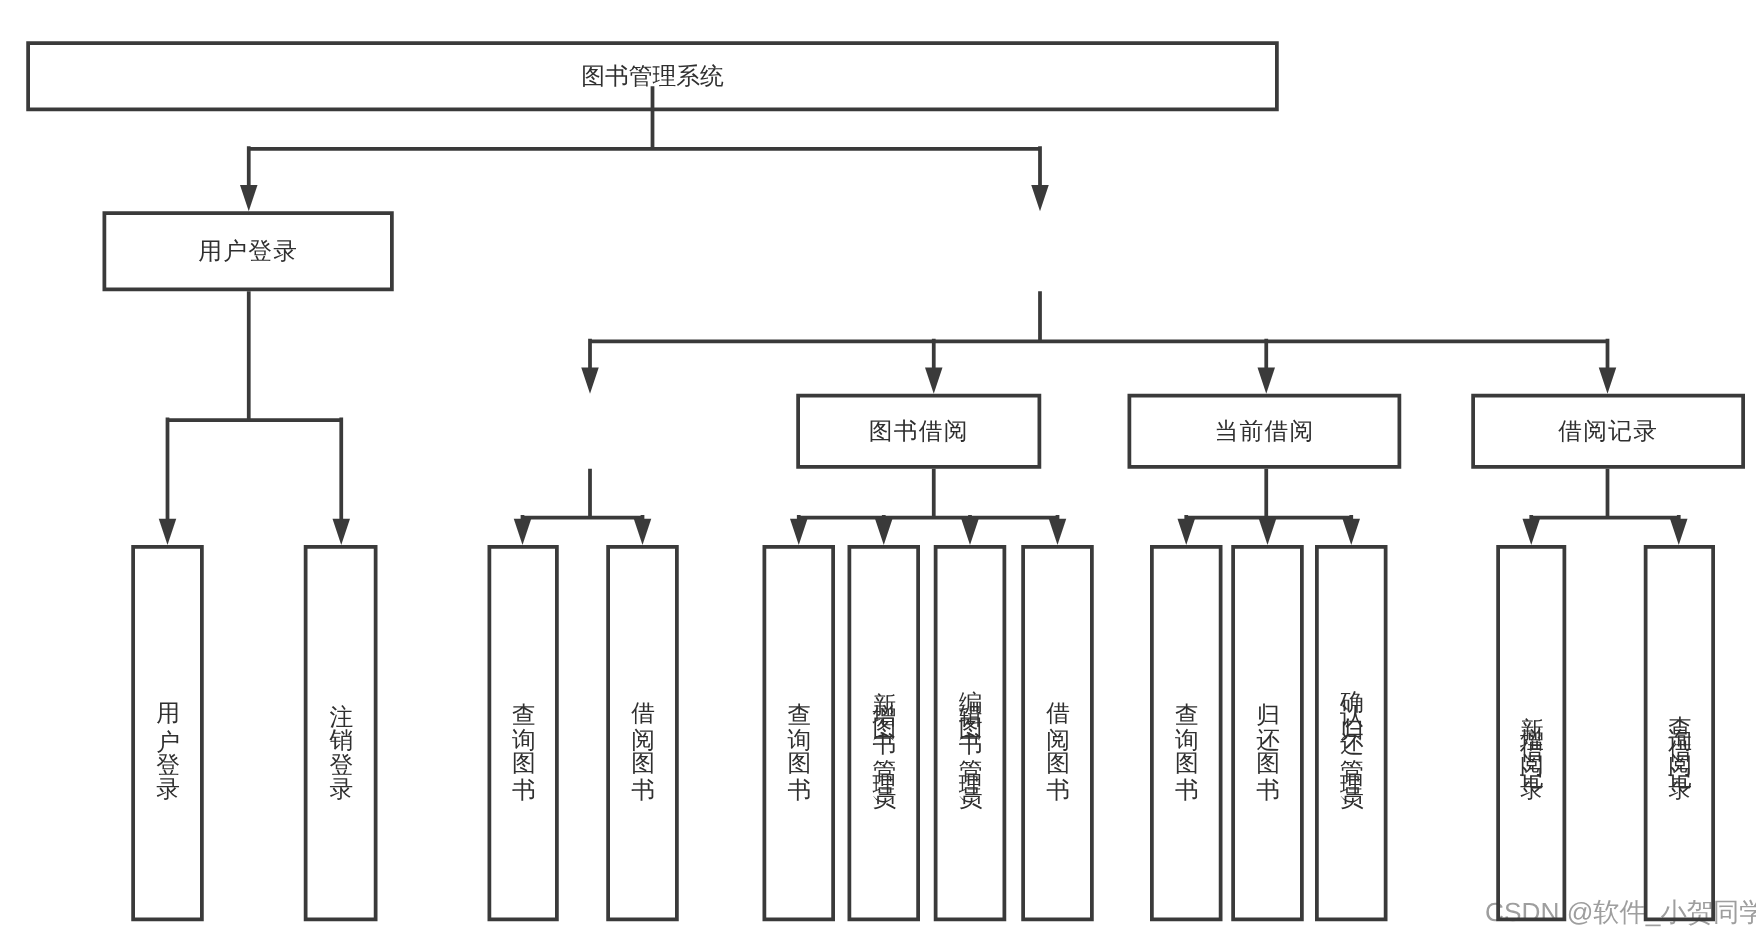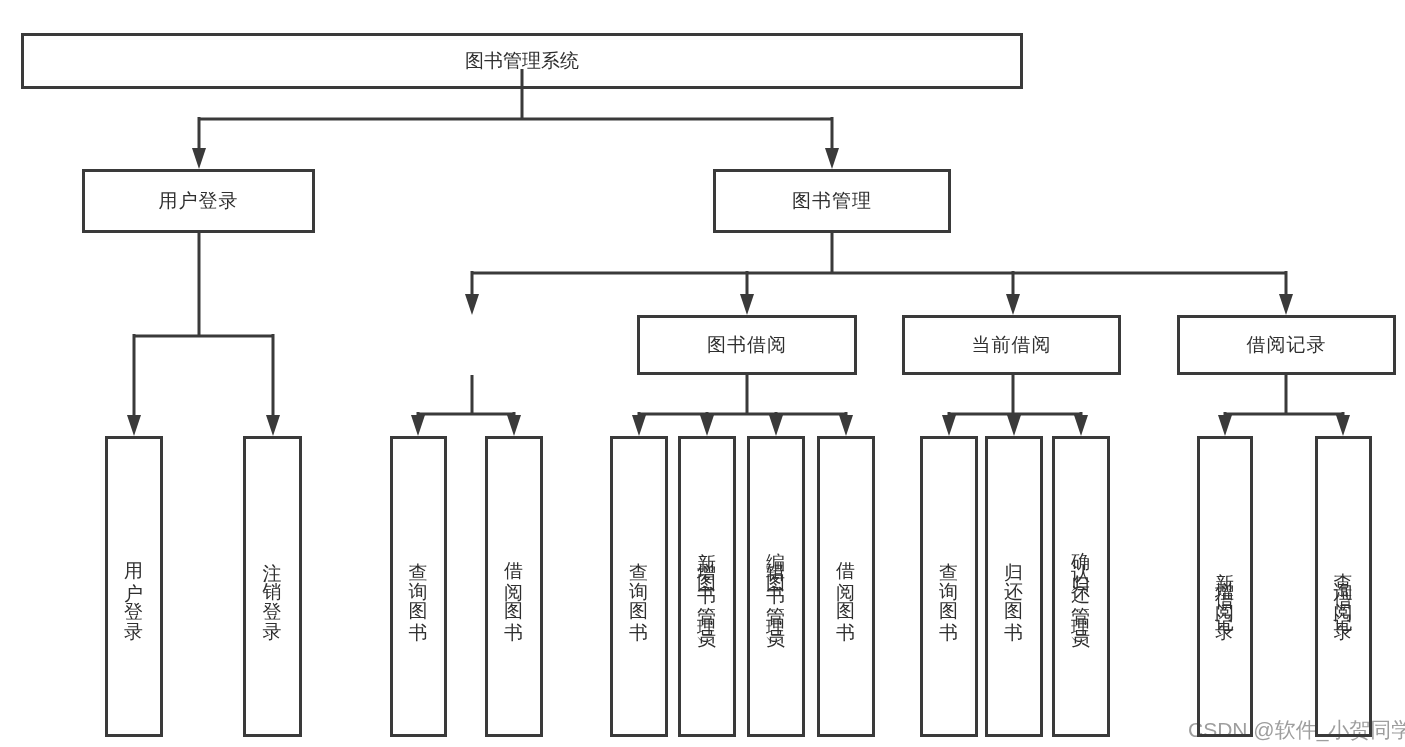--- a/index.html
+++ b/index.html
@@ -83,25 +83,22 @@
     </g>
   </svg>
 
   <div class="node" style="left:21px;top:13px;width:1002px;height:56px;margin-top:20px;">
     <span class="root-label">图书管理系统</span>
   </div>
 
   <div class="node" style="left:82px;top:169px;width:233px;height:64px;">
     <span class="hlabel">用户登录</span>
   </div>
-  <div class="node" style="left:713px;top:169px;width:238px;height:64px;">
-    <span class="hlabel">图书管理</span>
-  </div>
 
-  <div class="node" style="left:637px;top:315px;width:220px;height:60px;align-items:center;">
+  <div class="node" style="left:637px;top:315px;width:196px;height:60px;align-items:center;">
     <span class="hlabel">图书借阅</span>
   </div>
   <div class="node" style="left:902px;top:315px;width:219px;height:60px;">
     <span class="hlabel">当前借阅</span>
   </div>
   <div class="node" style="left:1177px;top:315px;width:219px;height:60px;">
     <span class="hlabel">借阅记录</span>
   </div>
 
   <div class="node" style="left:105px;top:436px;width:58px;height:301px;">

